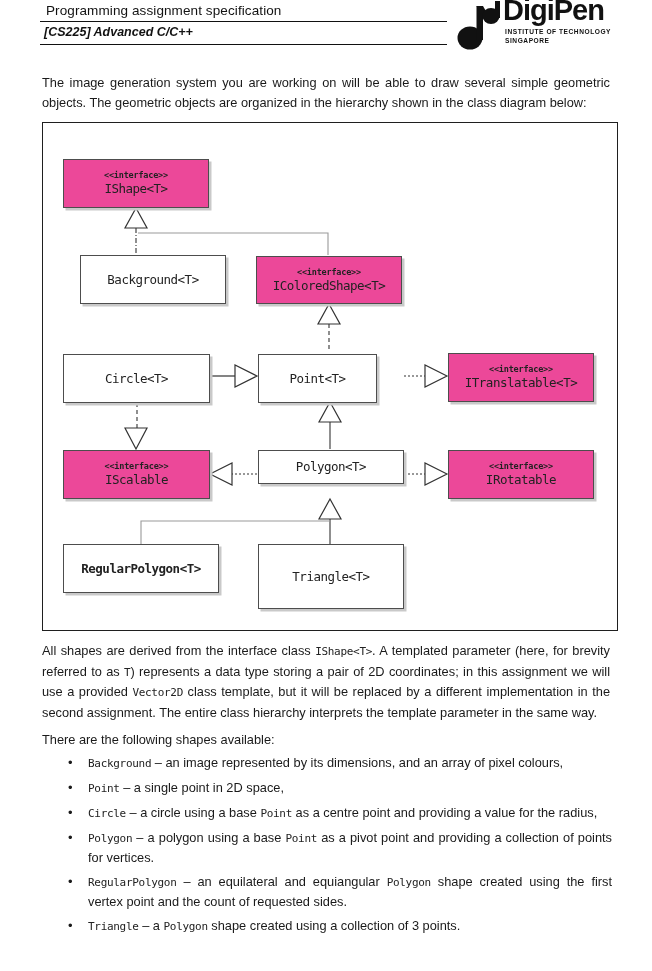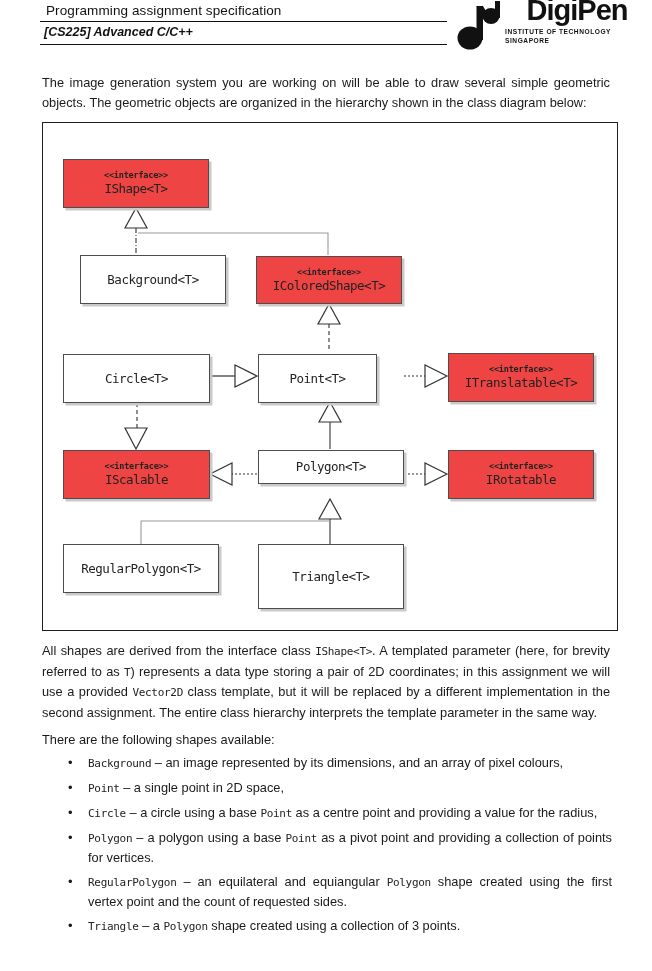--- a/index.html
+++ b/index.html
@@ -11,21 +11,21 @@
   .hdr-title{
     position:absolute; left:46px; top:3px; width:420px;
     font-size:13.5px; color:#121212; letter-spacing:.1px;
   }
   .hdr-rule1{position:absolute; left:40px; top:21px; width:407px; height:0; border-top:1.5px solid #111;}
   .hdr-course{
     position:absolute; left:44px; top:25px; width:420px;
     font-size:12.5px; font-weight:bold; font-style:italic; color:#121212;
   }
   .hdr-rule2{position:absolute; left:40px; top:44px; width:407px; height:0; border-top:1.5px solid #111;}
-  .logo{position:absolute; left:453px; top:0; width:199px; height:52px;text-align:center;}
+  .logo{position:absolute; left:453px; top:0; width:199px; height:52px;}
   .logo-mark{position:absolute; left:0; top:1px;}
   .logo-word{
     position:absolute; left:50px; top:-6px; width:148px;
     font-size:29px; font-weight:bold; letter-spacing:-1px; color:#111;
   }
   .logo-tag1{position:absolute; left:52px; top:28px; font-size:6.6px; letter-spacing:.55px; color:#111; font-weight:bold;}
   .logo-tag2{position:absolute; left:52px; top:37px; font-size:6.6px; letter-spacing:.55px; color:#111; font-weight:bold;}
   
   .para{
     position:absolute; left:42px; width:568px;
@@ -52,21 +52,21 @@
     border:1.5px solid #1f1f1f; background:#fff;
   }
   .connectors{position:absolute; left:0; top:0; width:574px; height:507px; pointer-events:none;}
   .ubox{
     position:absolute; box-sizing:border-box;
     border:1.5px solid #4d4d4d; background:#ffffff;
     box-shadow:2.5px 2.5px 0 #c9c9c9;
     display:flex; flex-direction:column; align-items:center; justify-content:center;
     font-family:"DejaVu Sans Mono", monospace; color:#222; text-align:center;
   }
-  .ubox.iface{background:#ef4444;}
+  .ubox.iface{background:#ec4899;}
   .ubox .stereo{font-size:8.5px; font-weight:bold; letter-spacing:-.2px; line-height:11px;}
   .ubox .cname{font-size:12.5px; letter-spacing:-.5px; line-height:16px;}
 </style>
 </head>
 <body>
 
 <div class="page">
 
   <div class="hdr-title">Programming assignment specification</div>
   <div class="hdr-rule1"></div>
@@ -158,21 +158,21 @@
 
     <div class="ubox" style="left:215px; top:327px; width:146px; height:34px;">
       <div class="cname">Polygon&lt;T&gt;</div>
     </div>
 
     <div class="ubox iface" style="left:405px; top:327px; width:146px; height:49px;">
       <div class="stereo">&lt;&lt;interface&gt;&gt;</div>
       <div class="cname">IRotatable</div>
     </div>
 
-    <div class="ubox" style="left:20px; top:421px; width:156px; height:49px;">
+    <div class="ubox" style="left:20px; top:421px; width:156px; height:49px;font-weight:bold;">
       <div class="cname">RegularPolygon&lt;T&gt;</div>
     </div>
 
     <div class="ubox" style="left:215px; top:421px; width:146px; height:65px;">
       <div class="cname">Triangle&lt;T&gt;</div>
     </div>
   </div>
 
   <div class="para p2"><span>All shapes are derived from the interface class </span><span class="code">IShape&lt;T&gt;</span><span>. A templated parameter (here, for brevity referred to as </span><span class="code">T</span><span>) represents a data type storing a pair of 2D coordinates; in this assignment we will use a provided </span><span class="code">Vector2D</span><span> class template, but it will be replaced by a different implementation in the second assignment. The entire class hierarchy interprets the template parameter in the same way.</span></div>
 

